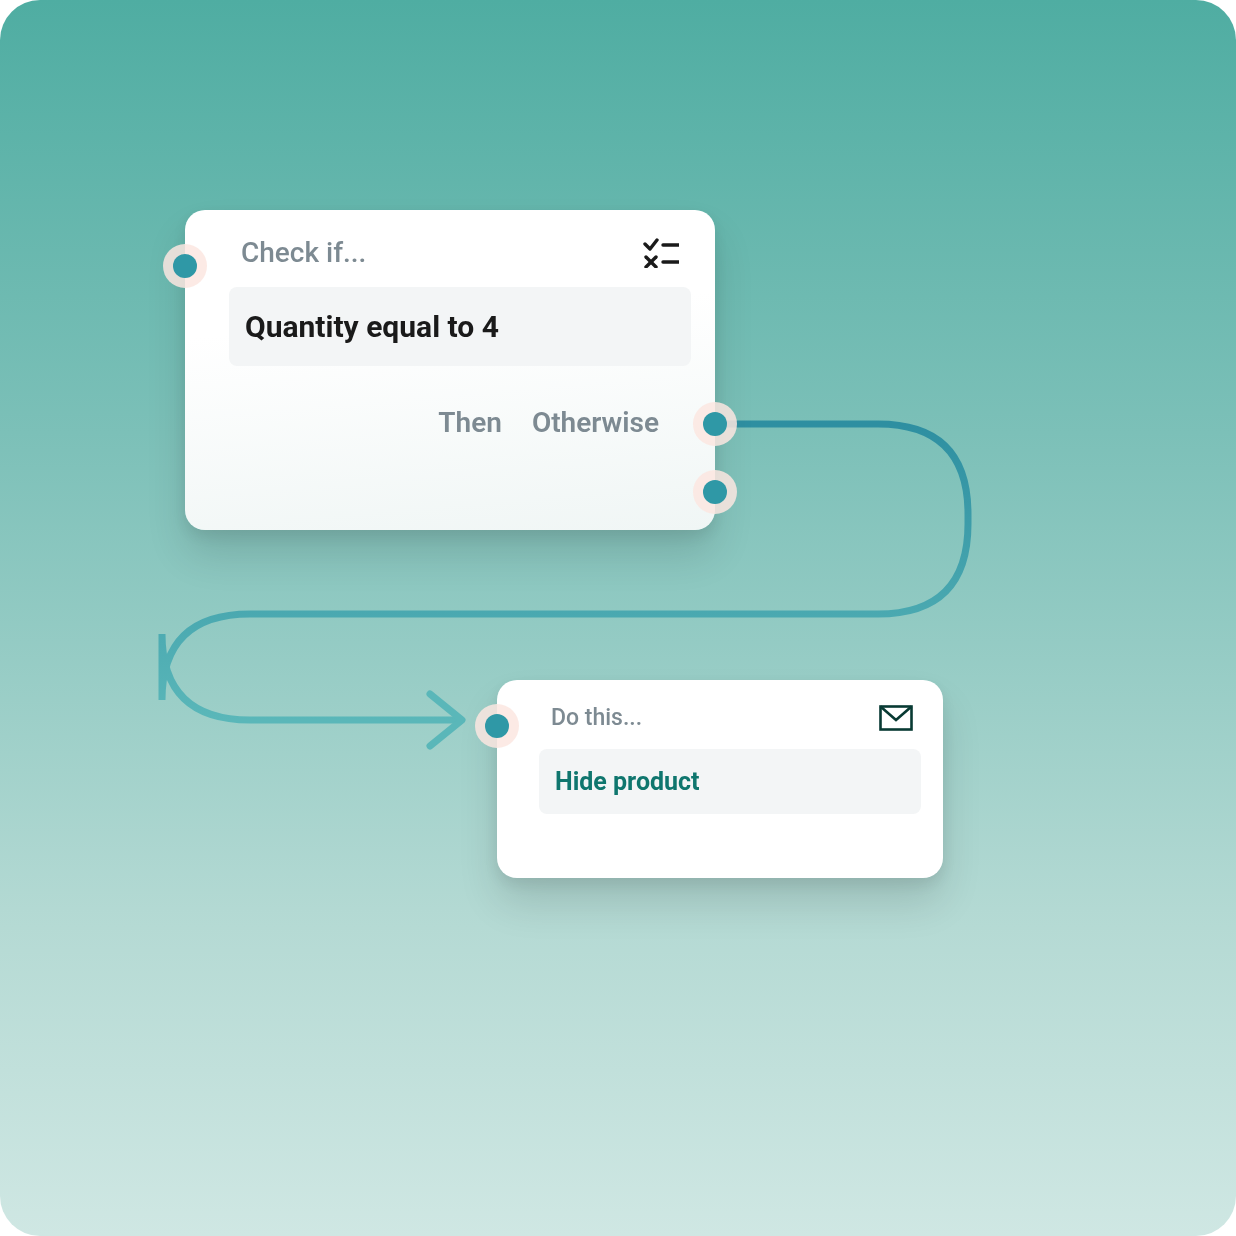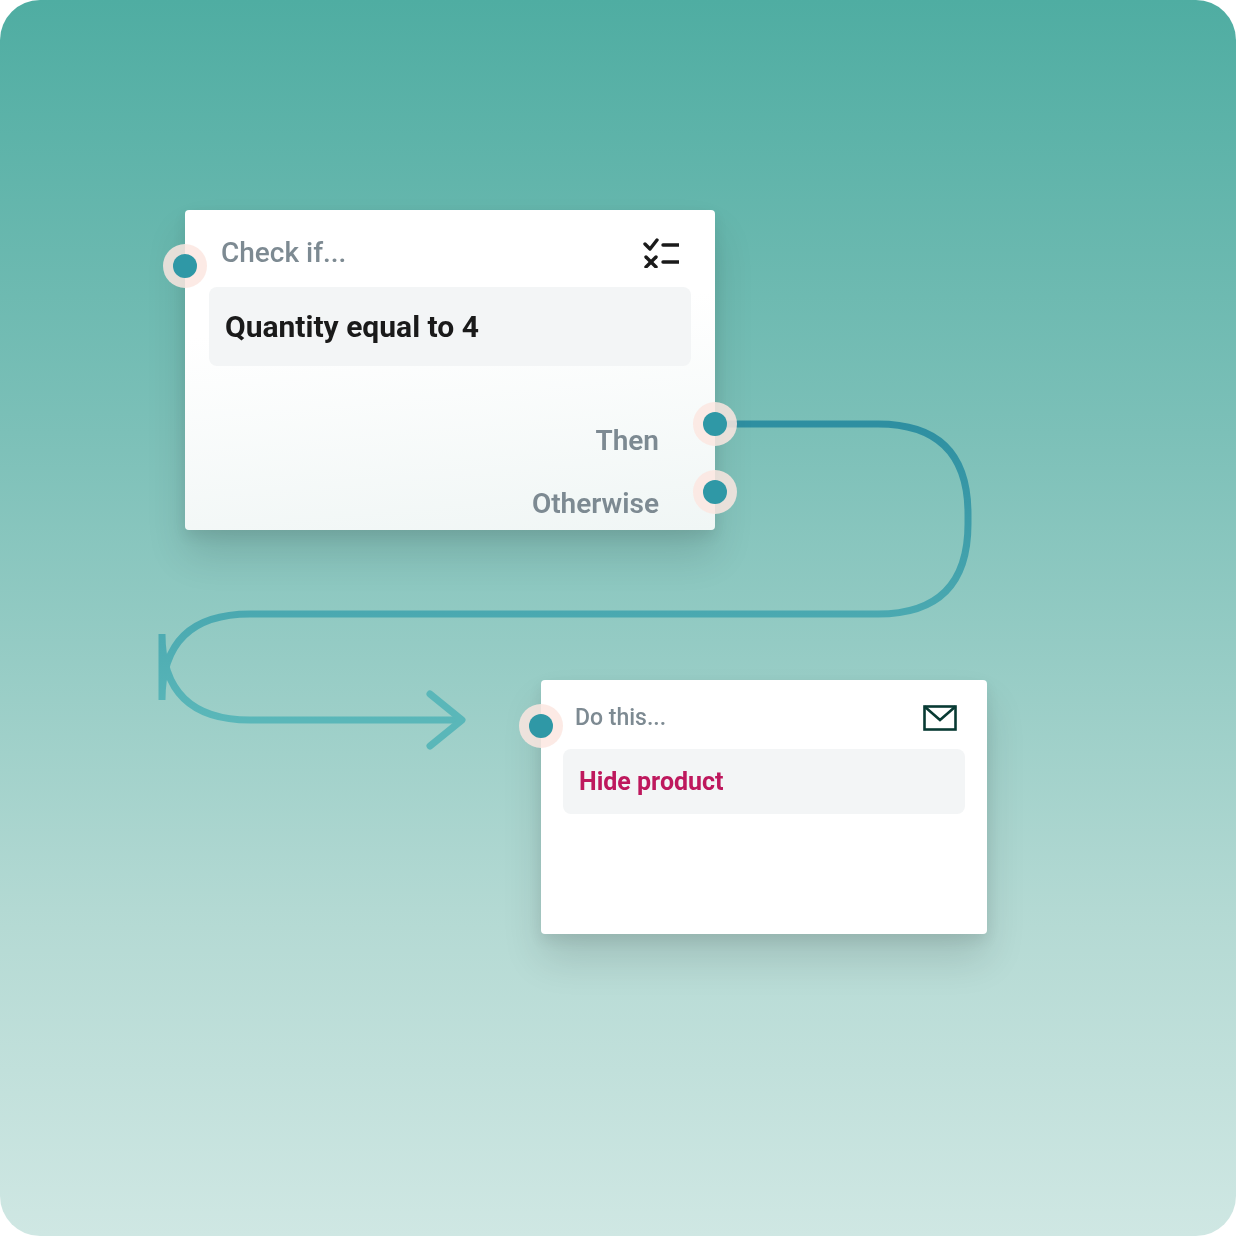--- a/index.html
+++ b/index.html
@@ -19,36 +19,36 @@
   }
   svg.connector {
     position: absolute;
     top: 0; left: 0;
     width: 1236px; height: 1236px;
     pointer-events: none;
   }
   .card {
     position: absolute;
     background: linear-gradient(175deg, #ffffff 0%, #ffffff 35%, #f0f6f5 100%);
-    border-radius: 4px;
+    border-radius: 20px;
     box-shadow: 0 25px 40px rgba(0,0,0,0.12), 0 6px 14px rgba(0,0,0,0.08);
+    padding-left: 20px;
   }
   .card-condition {
     left: 185px;
     top: 210px;
     width: 530px;
     height: 320px;
   }
   .card-action {
     left: 497px;
     top: 680px;
     width: 446px;
-    height: 254px;
+    height: 198px;
     background: #ffffff;
-    margin-left: 44px;
   }
   .card-header {
     display: flex;
     align-items: center;
     justify-content: space-between;
     padding: 26px 36px 10px 36px;
   }
   .card-header-label {
     font-size: 28px;
     font-weight: 500;
@@ -69,30 +69,29 @@
     font-weight: 700;
     color: #1a1a1a;
   }
   .action-pill {
     margin: 8px 22px 0 22px;
     padding: 18px 16px;
     background: #f3f5f6;
     border-radius: 8px;
     font-size: 25px;
     font-weight: 700;
-    color: #be185d;
+    color: #0f766e;
   }
   .branch-labels {
     position: absolute;
     right: 56px;
     display: flex;
-    flex-direction: column;
+    flex-direction: row;
     align-items: flex-end;
     gap: 30px;
-    margin-top: 18px;
   }
   .branch-labels.cond {
     top: 196px;
   }
   .branch-label {
     font-size: 28px;
     font-weight: 600;
     color: #7d8a92;
   }
   .port {

